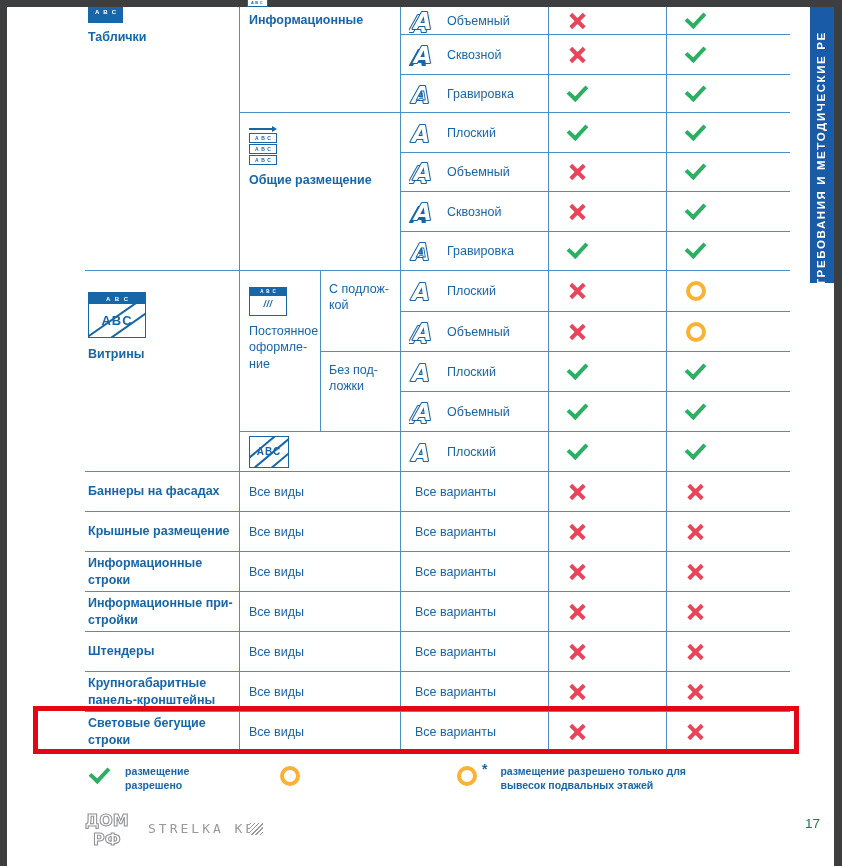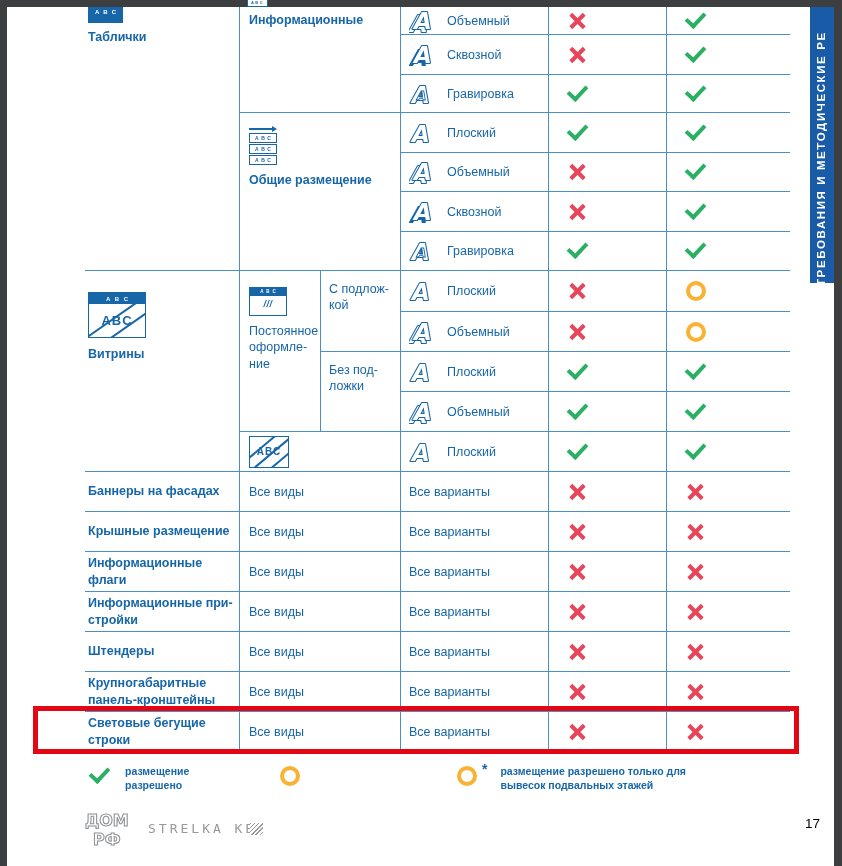--- a/index.html
+++ b/index.html
@@ -36,21 +36,21 @@
   .group2 .group-label{margin-top:8px}
   .cellperm{padding:16px 6px 0 9px;line-height:1.3}
   .perm-label{margin-top:7px}
   .cellsub{padding:10px 6px 0 8px;line-height:1.3}
   .celltemp{display:flex;align-items:center;gap:10px;padding-left:9px;line-height:1.3}
   .temp-label{width:100px}
   .celltype{display:flex;align-items:center;gap:12px;padding-left:8px}
   .cellmark{display:flex;align-items:center;padding-left:17px}
   .rowlabel{display:flex;align-items:center;padding-left:3px;font-weight:bold;line-height:1.3}
   .celltext{display:flex;align-items:center;padding-left:9px}
-  .celltext.v{padding-left:8px}
+  .celltext.v{padding-left:14px}
 
   
   .licon{width:26px;height:30px;flex:0 0 auto}
   .lt{font-family:"DejaVu Sans",sans-serif;font-size:23px;font-weight:bold;font-style:italic;fill:#fff;stroke:#1766a8;stroke-width:2.2px;paint-order:stroke;stroke-linejoin:round}
   .ltf{font-family:"DejaVu Sans",sans-serif;font-size:23px;font-weight:bold;font-style:italic;fill:#1766a8}
   .lti{font-family:"DejaVu Sans",sans-serif;font-size:12px;font-weight:bold;font-style:italic;fill:none;stroke:#1766a8;stroke-width:0.9px}
 
   
   .icon-tablichki{width:35px;height:16px;background:#1766a8;color:#fff;font-size:6px;font-weight:bold;
      letter-spacing:4px;text-indent:4px;display:flex;justify-content:center;align-items:flex-start;padding-top:2px;box-sizing:border-box;overflow:hidden}
@@ -88,21 +88,21 @@
   .legend-item{position:absolute;top:2px;display:flex;gap:13px;align-items:flex-start;line-height:1.3}
   .li1{left:88px}.li2{left:278px}.li3{left:455px}.li4{left:668px}
   .li1 .legend-label{width:92px}.li2 .legend-label{width:222px}.li3 .legend-label{width:186px}.li4 .legend-label{width:92px}
   .legend-star{margin-left:-10px;margin-top:-5px;font-size:14px;font-weight:bold;color:#1766a8}
 
   
   .domlogo{position:absolute;left:84px;top:811px;width:44px;height:40px;z-index:10}
   .logo-t{font-family:"DejaVu Sans",sans-serif;font-size:16px;font-weight:bold;fill:none;stroke:#909295;stroke-width:1.1px}
   .studio{position:absolute;left:148px;top:821px;font-family:"DejaVu Sans Mono","Liberation Mono",monospace;font-size:13px;letter-spacing:3px;color:#97999c;z-index:10}
   .hatch{position:absolute;left:250px;top:823px;width:13px;height:12px;background:repeating-linear-gradient(135deg,#97999c 0 1px,#fff 1px 3px);z-index:10}
-  .pagenum{position:absolute;left:805px;top:816px;font-size:13.5px;color:#000000;z-index:10}
+  .pagenum{position:absolute;left:805px;top:816px;font-size:13.5px;color:#15803d;z-index:10}
 </style>
 </head>
 <body>
 
 <div class="frame-top"></div>
 <div class="frame-left"></div>
 <div class="frame-right"></div>
 
 <div class="top-fragment"><span>ABC</span></div>
 
@@ -356,21 +356,21 @@
       <span>Все варианты</span>
     </div>
   <div class="c bl bt cellmark">
       <span class="mk mk-no"></span>
     </div>
   <div class="c bl bt cellmark">
       <span class="mk mk-no"></span>
     </div>
 
   <div class="c bt rowlabel">
-      <span>Информационные флаги</span>
+      <span>Информационные строки</span>
     </div>
   <div class="c bl bt celltext">
       <span>Все виды</span>
     </div>
   <div class="c bl bt celltext v">
       <span>Все варианты</span>
     </div>
   <div class="c bl bt cellmark">
       <span class="mk mk-no"></span>
     </div>

